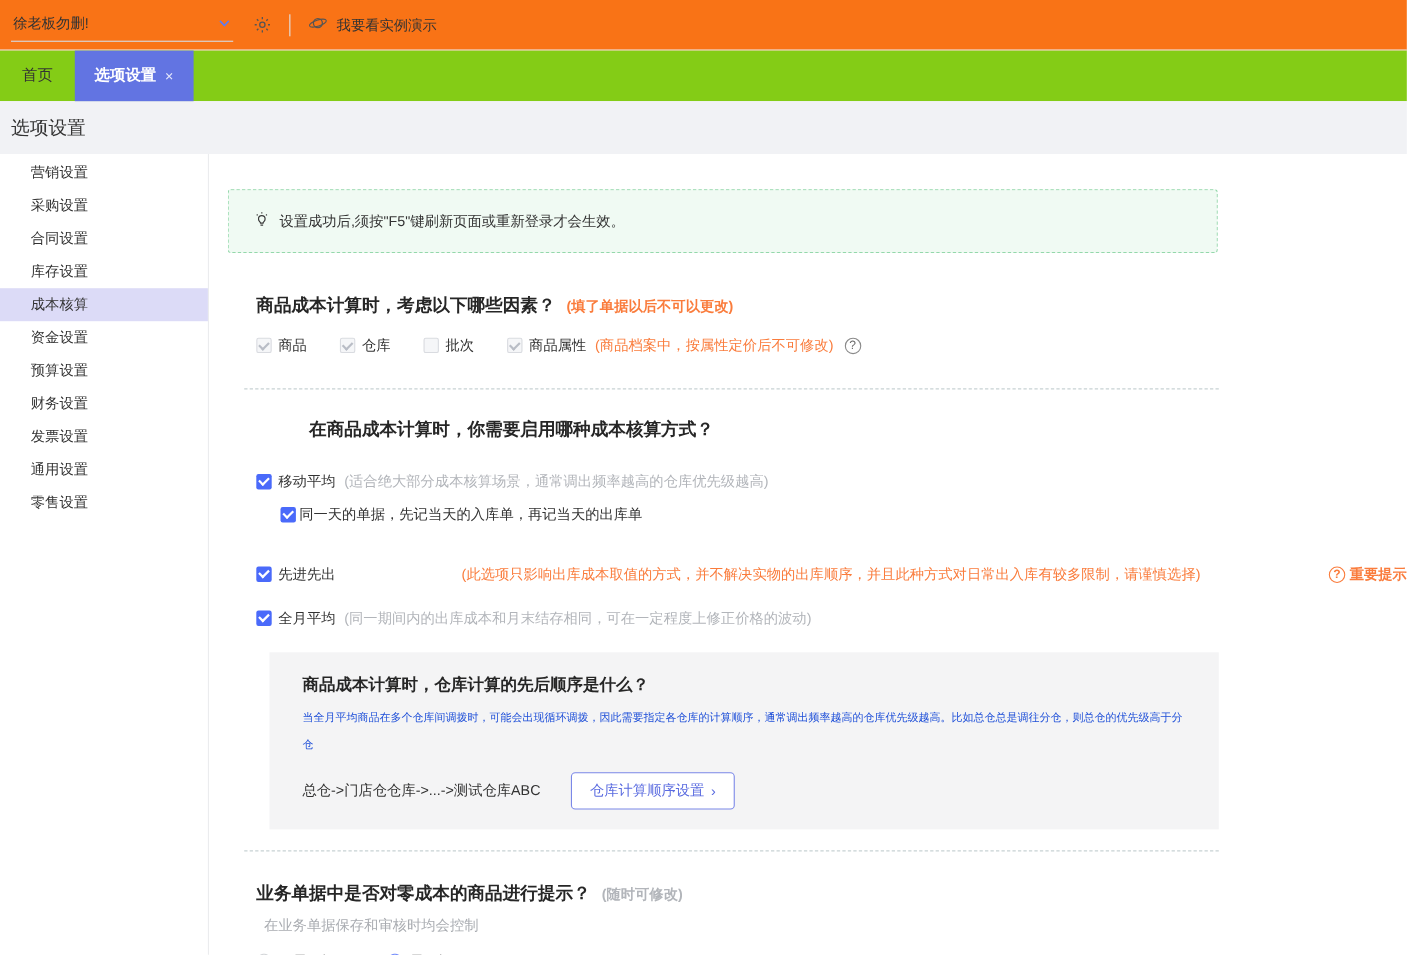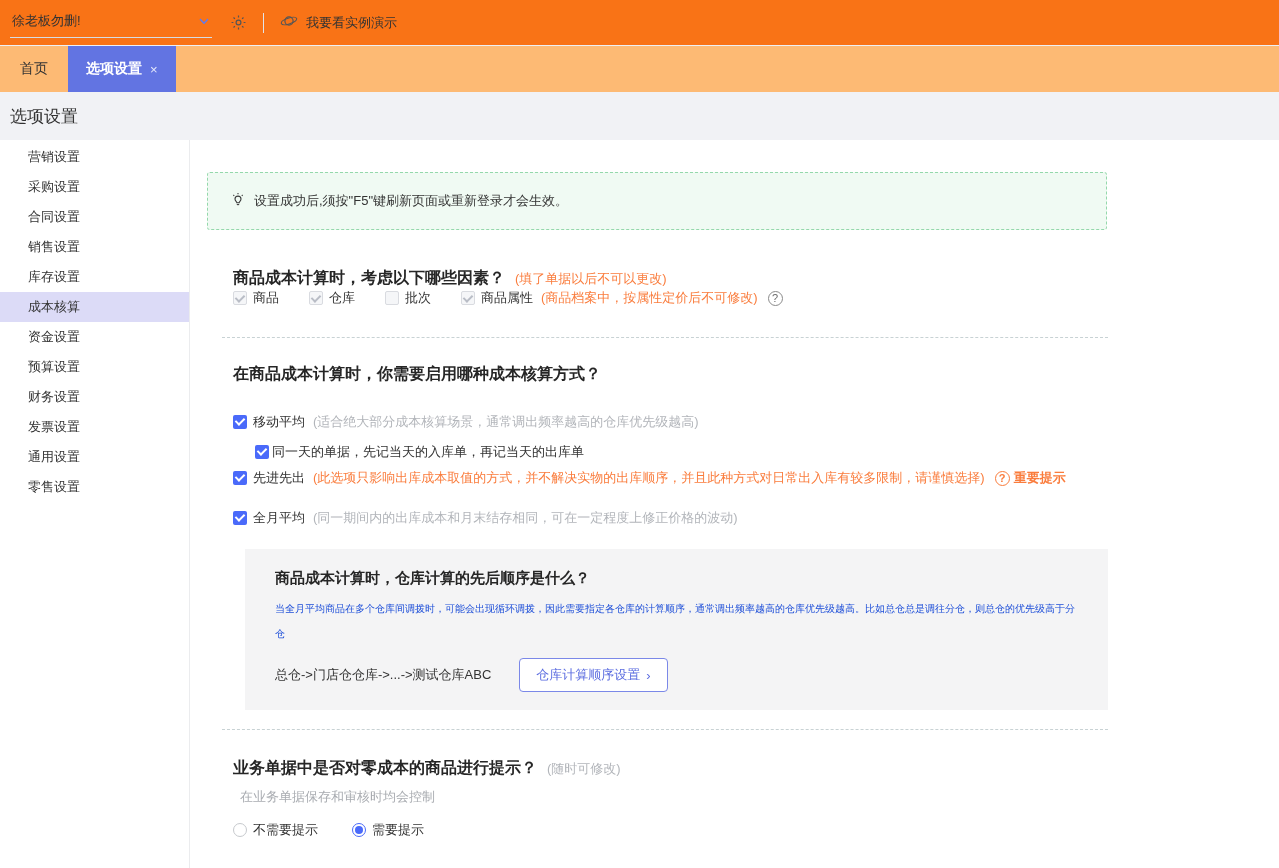--- a/index.html
+++ b/index.html
@@ -10,21 +10,21 @@
   .topbar { height:46px; background:#f97316; display:flex; align-items:center;
     padding-left:10px; border-bottom:1px solid #eef0f4; }
   .account-select { width:202px; display:flex; align-items:center; justify-content:space-between;
     border-bottom:1px solid #d6dbe3; padding:5px 2px 7px 2px; font-size:13px; color:#333; cursor:pointer; }
   .chev-down { color:#5b7cf7; font-size:12px; display:inline-flex; }
   .icon-btn { margin-left:18px; display:inline-flex; align-items:center; cursor:pointer; }
   .vdivider { width:1px; height:20px; background:#e2e4e9; margin:0 16px; }
   .demo-link { display:inline-flex; align-items:center; gap:8px; font-size:13px; color:#333; cursor:pointer; }
 
   
-  .tabrow { height:46px; background:#fdba74; display:flex; }
+  .tabrow { height:46px; background:#84cc16; display:flex; }
   .tab { height:46px; display:flex; align-items:center; padding:0 20px; font-size:14px;
     color:#333; cursor:pointer; }
   .tab.active { background:#6274e2; color:#fff; font-weight:700; padding:0 18px; gap:8px; }
   .tab-close { font-weight:400; font-size:13px; color:#e6e9fb; cursor:pointer; }
 
   
   .band { height:48px; background:#f1f2f5; display:flex; align-items:center; padding-left:10px; }
   .band-title { font-size:17px; color:#333; }
 
   
@@ -35,21 +35,21 @@
 
   .content { flex:1; padding:32px 0 0 17px; overflow:hidden; }
 
   
   .alert { width:900px; height:58px; border:1px dashed #94d8ab; background:#f0faf3;
     border-radius:3px; display:flex; align-items:center; padding-left:22px; gap:8px;
     font-size:13px; color:#333; }
 
   .inner { margin-left:26px; }
   .sec-title { font-size:16px; font-weight:700; color:#262626; }
-  .sec-title .note-orange, .sec-title .note-gray { font-weight:400; font-size:13px; margin-left:10px;text-align:center; }
+  .sec-title .note-orange, .sec-title .note-gray { font-weight:700; font-size:13px; margin-left:10px;text-align:center; }
   .note-orange { color:#fa7c3c; }
   .note-gray { color:#b2b5ba; }
   .lbl { font-size:13px; color:#333; }
 
   .divider { border-top:1px dashed #c8d2d4; width:886px; margin-left:-11px; }
 
   
   .cb { width:14px; height:14px; border-radius:2px; display:inline-block; position:relative;
     vertical-align:-2px; margin-right:6px; flex:none; }
   .cb.dis { background:#f5f6f8; border:1px solid #d9dbe0; }
@@ -129,21 +129,20 @@
 <div class="band">
   <span class="band-title">选项设置</span>
 </div>
 
 <div class="panel">
 
   <div class="sidebar">
     <div class="side-item">营销设置</div>
     <div class="side-item">采购设置</div>
     <div class="side-item">合同设置</div>
-    <div class="side-item">销售设置</div>
     <div class="side-item">库存设置</div>
     <div class="side-item active">成本核算</div>
     <div class="side-item">资金设置</div>
     <div class="side-item">预算设置</div>
     <div class="side-item">财务设置</div>
     <div class="side-item">发票设置</div>
     <div class="side-item">通用设置</div>
     <div class="side-item">零售设置</div>
   </div>
 
@@ -161,21 +160,21 @@
       </span>
       <span>设置成功后,须按"F5"键刷新页面或重新登录才会生效。</span>
     </div>
 
     <div class="inner">
 
       <div class="sec-title" style="margin-top:38px;">
         <span>商品成本计算时，考虑以下哪些因素？</span><span class="note-orange">(填了单据以后不可以更改)</span>
       </div>
 
-      <div class="cb-row" style="">
+      <div class="cb-row" style="margin-top:16px;">
         <span class="cb-item">
           <span class="cb dis on"></span>
           <span class="lbl">商品</span>
         </span>
         <span class="cb-item">
           <span class="cb dis on"></span>
           <span class="lbl">仓库</span>
         </span>
         <span class="cb-item">
           <span class="cb dis"></span>
@@ -184,40 +183,40 @@
         <span class="cb-item" style="margin-right:8px;">
           <span class="cb dis on"></span>
           <span class="lbl">商品属性</span>
         </span>
         <span class="note-orange" style="font-size:13px; margin-right:10px;">(商品档案中，按属性定价后不可修改)</span>
         <span class="qicon">?</span>
       </div>
 
       <div class="divider" style="margin-top:30px;"></div>
 
-      <div class="sec-title" style="margin-top:26px;">
+      <div class="sec-title" style="margin-top:26px;margin-left:48px;">
         <span>在商品成本计算时，你需要启用哪种成本核算方式？</span>
       </div>
 
       <div class="cb-row nowrap" style="margin-top:28px;">
         <span class="cb-item" style="margin-right:8px;">
           <span class="cb blue"></span>
           <span class="lbl">移动平均</span>
         </span>
         <span class="note-gray" style="font-size:13px;">(适合绝大部分成本核算场景，通常调出频率越高的仓库优先级越高)</span>
       </div>
 
       <div class="cb-row nowrap" style="margin-top:12px; margin-left:22px;">
         <span class="cb-item" style="margin-right:0;">
           <span class="cb blue" style="margin-right:3px;"></span>
           <span class="lbl">同一天的单据，先记当天的入库单，再记当天的出库单</span>
         </span>
       </div>
 
-      <div class="cb-row nowrap" style="margin-top:8px;">
+      <div class="cb-row nowrap" style="margin-top:36px;justify-content:space-between;">
         <span class="cb-item" style="margin-right:8px;">
           <span class="cb blue"></span>
           <span class="lbl">先进先出</span>
         </span>
         <span class="note-orange" style="font-size:13px; margin-right:10px;">(此选项只影响出库成本取值的方式，并不解决实物的出库顺序，并且此种方式对日常出入库有较多限制，请谨慎选择)</span>
         <span class="warn">
           <span class="qicon orange">?</span>
           <span>重要提示</span>
         </span>
       </div>

